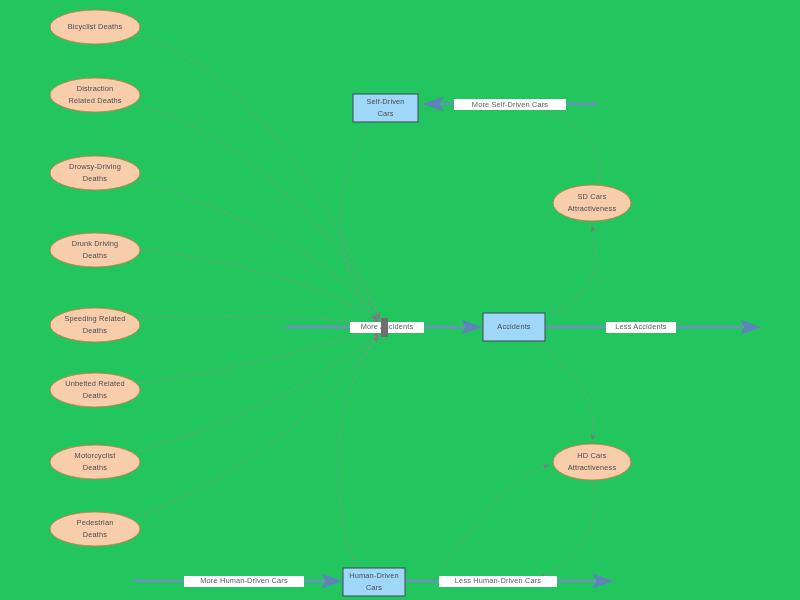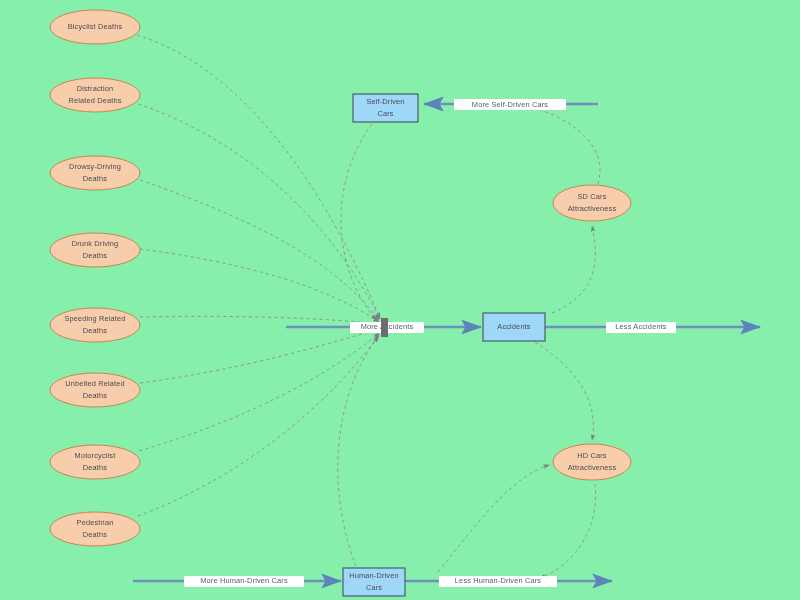--- a/index.html
+++ b/index.html
@@ -8,21 +8,21 @@
     padding: 0;
     background: #ffffff;
   }
   body {
     font-family: "Liberation Sans", sans-serif;
   }
   #canvas-wrap {
     position: relative;
     width: 800px;
     height: 600px;
-    background: #86efac;
+    background: #22c55e;
     overflow: hidden;
   }
   #diagram-svg {
     position: absolute;
     top: 0;
     left: 0;
     width: 800px;
     height: 600px;
     display: block;
   }

